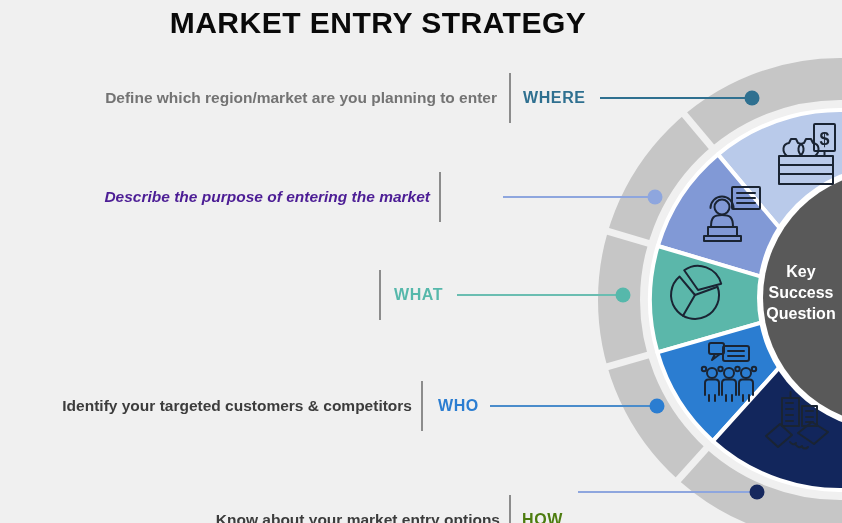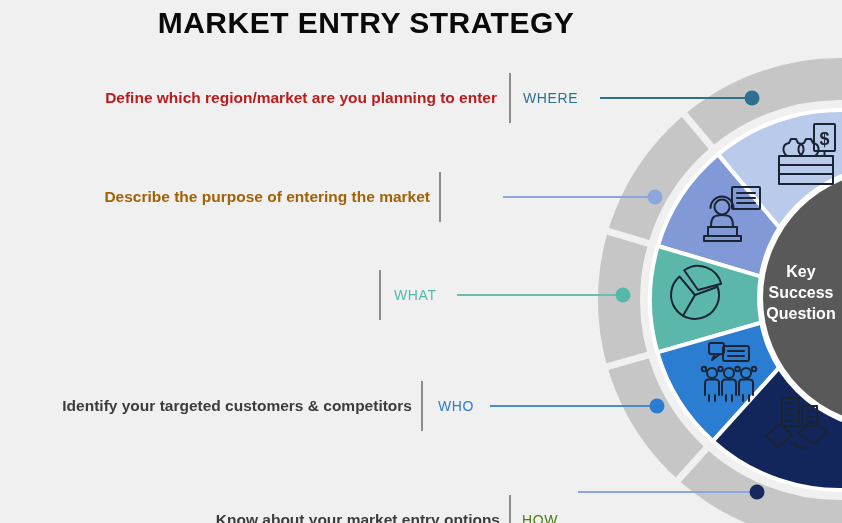--- a/index.html
+++ b/index.html
@@ -1,23 +1,23 @@
 <!DOCTYPE html>
 <html><head>
 <meta charset="utf-8">
 <style>
   html,body{margin:0;padding:0}
   body{width:842px;height:523px;position:relative;overflow:hidden;font-family:"Liberation Sans",sans-serif}
   #stage{position:absolute;inset:0;width:842px;height:523px}
   svg.full{position:absolute;left:0;top:0}
-  .title{position:absolute;left:0;top:6px;width:732px;text-align:center;font-size:30px;font-weight:bold;letter-spacing:.5px;color:#0a0a0a}
+  .title{position:absolute;left:12px;top:6px;width:732px;text-align:center;font-size:30px;font-weight:bold;letter-spacing:.5px;color:#0a0a0a}
   .row{position:absolute;left:0;width:100%;height:56px}
   .rowtext{position:absolute;top:0;height:100%;display:flex;align-items:center;font-size:15.5px;font-weight:bold;white-space:nowrap}
   .divider{position:absolute;top:3px;width:2px;height:50px}
-  .keyword{position:absolute;top:0;height:100%;display:flex;align-items:center;font-size:14px;font-weight:normal;letter-spacing:.6px;white-space:nowrap}
+  .keyword{position:absolute;top:0;height:100%;display:flex;align-items:center;font-size:16px;font-weight:bold;letter-spacing:.6px;white-space:nowrap}
   .r0{top:70px}  .r0 .rowtext{right:345px} .r0 .divider{left:509px} .r0 .keyword{left:523px}
   .r1{top:169px} .r1 .rowtext{right:412px} .r1 .divider{left:439px} .r1 .keyword{left:452px}
   .r2{top:267px} .r2 .rowtext{right:472px} .r2 .divider{left:379px} .r2 .keyword{left:394px}
   .r3{top:378px} .r3 .rowtext{right:430px} .r3 .divider{left:421px} .r3 .keyword{left:438px}
   .r4{top:492px} .r4 .rowtext{right:342px} .r4 .divider{left:509px} .r4 .keyword{left:522px}
   .center-label{position:absolute;left:758px;top:261px;width:86px;text-align:center;
                 font-size:16px;font-weight:bold;line-height:21px;color:#ffffff}
   .icon{fill:none;stroke-width:2;stroke-linecap:round;stroke-linejoin:round}
 </style>
 </head>
@@ -133,26 +133,26 @@
       <circle cx="655" cy="197" r="7.5" fill="#8EA6DE"></circle>
       <circle cx="623" cy="295" r="7.5" fill="#56B8AB"></circle>
       <circle cx="657" cy="406" r="7.5" fill="#2B7DD1"></circle>
       <circle cx="757" cy="492" r="7.5" fill="#16285E"></circle>
     </g>
   </svg>
 
   <div class="title" style="color: rgb(10, 10, 10);">MARKET ENTRY STRATEGY</div>
 
   <div class="row r0">
-    <div class="rowtext" style="color: #b91c1c;">Define which region/market are you planning to enter</div>
+    <div class="rowtext" style="color: #737373;">Define which region/market are you planning to enter</div>
     <div class="divider" style="background: rgb(140, 140, 140);"></div>
     <div class="keyword" style="color: rgb(47, 112, 144);">WHERE</div>
   </div>
   <div class="row r1">
-    <div class="rowtext" style="color: #a16207;">Describe the purpose of entering the market</div>
+    <div class="rowtext" style="color: #4c1d95; font-style: italic;">Describe the purpose of entering the market</div>
     <div class="divider" style="background: rgb(140, 140, 140);"></div>
   </div>
   <div class="row r2">
     <div class="divider" style="background: rgb(140, 140, 140);"></div>
     <div class="keyword" style="color: rgb(86, 184, 171); text-align: right;">WHAT</div>
   </div>
   <div class="row r3">
     <div class="rowtext" style="color: rgb(60, 60, 60);">Identify your targeted customers &amp; competitors</div>
     <div class="divider" style="background: rgb(140, 140, 140);"></div>
     <div class="keyword" style="color: rgb(43, 125, 209);">WHO</div>

